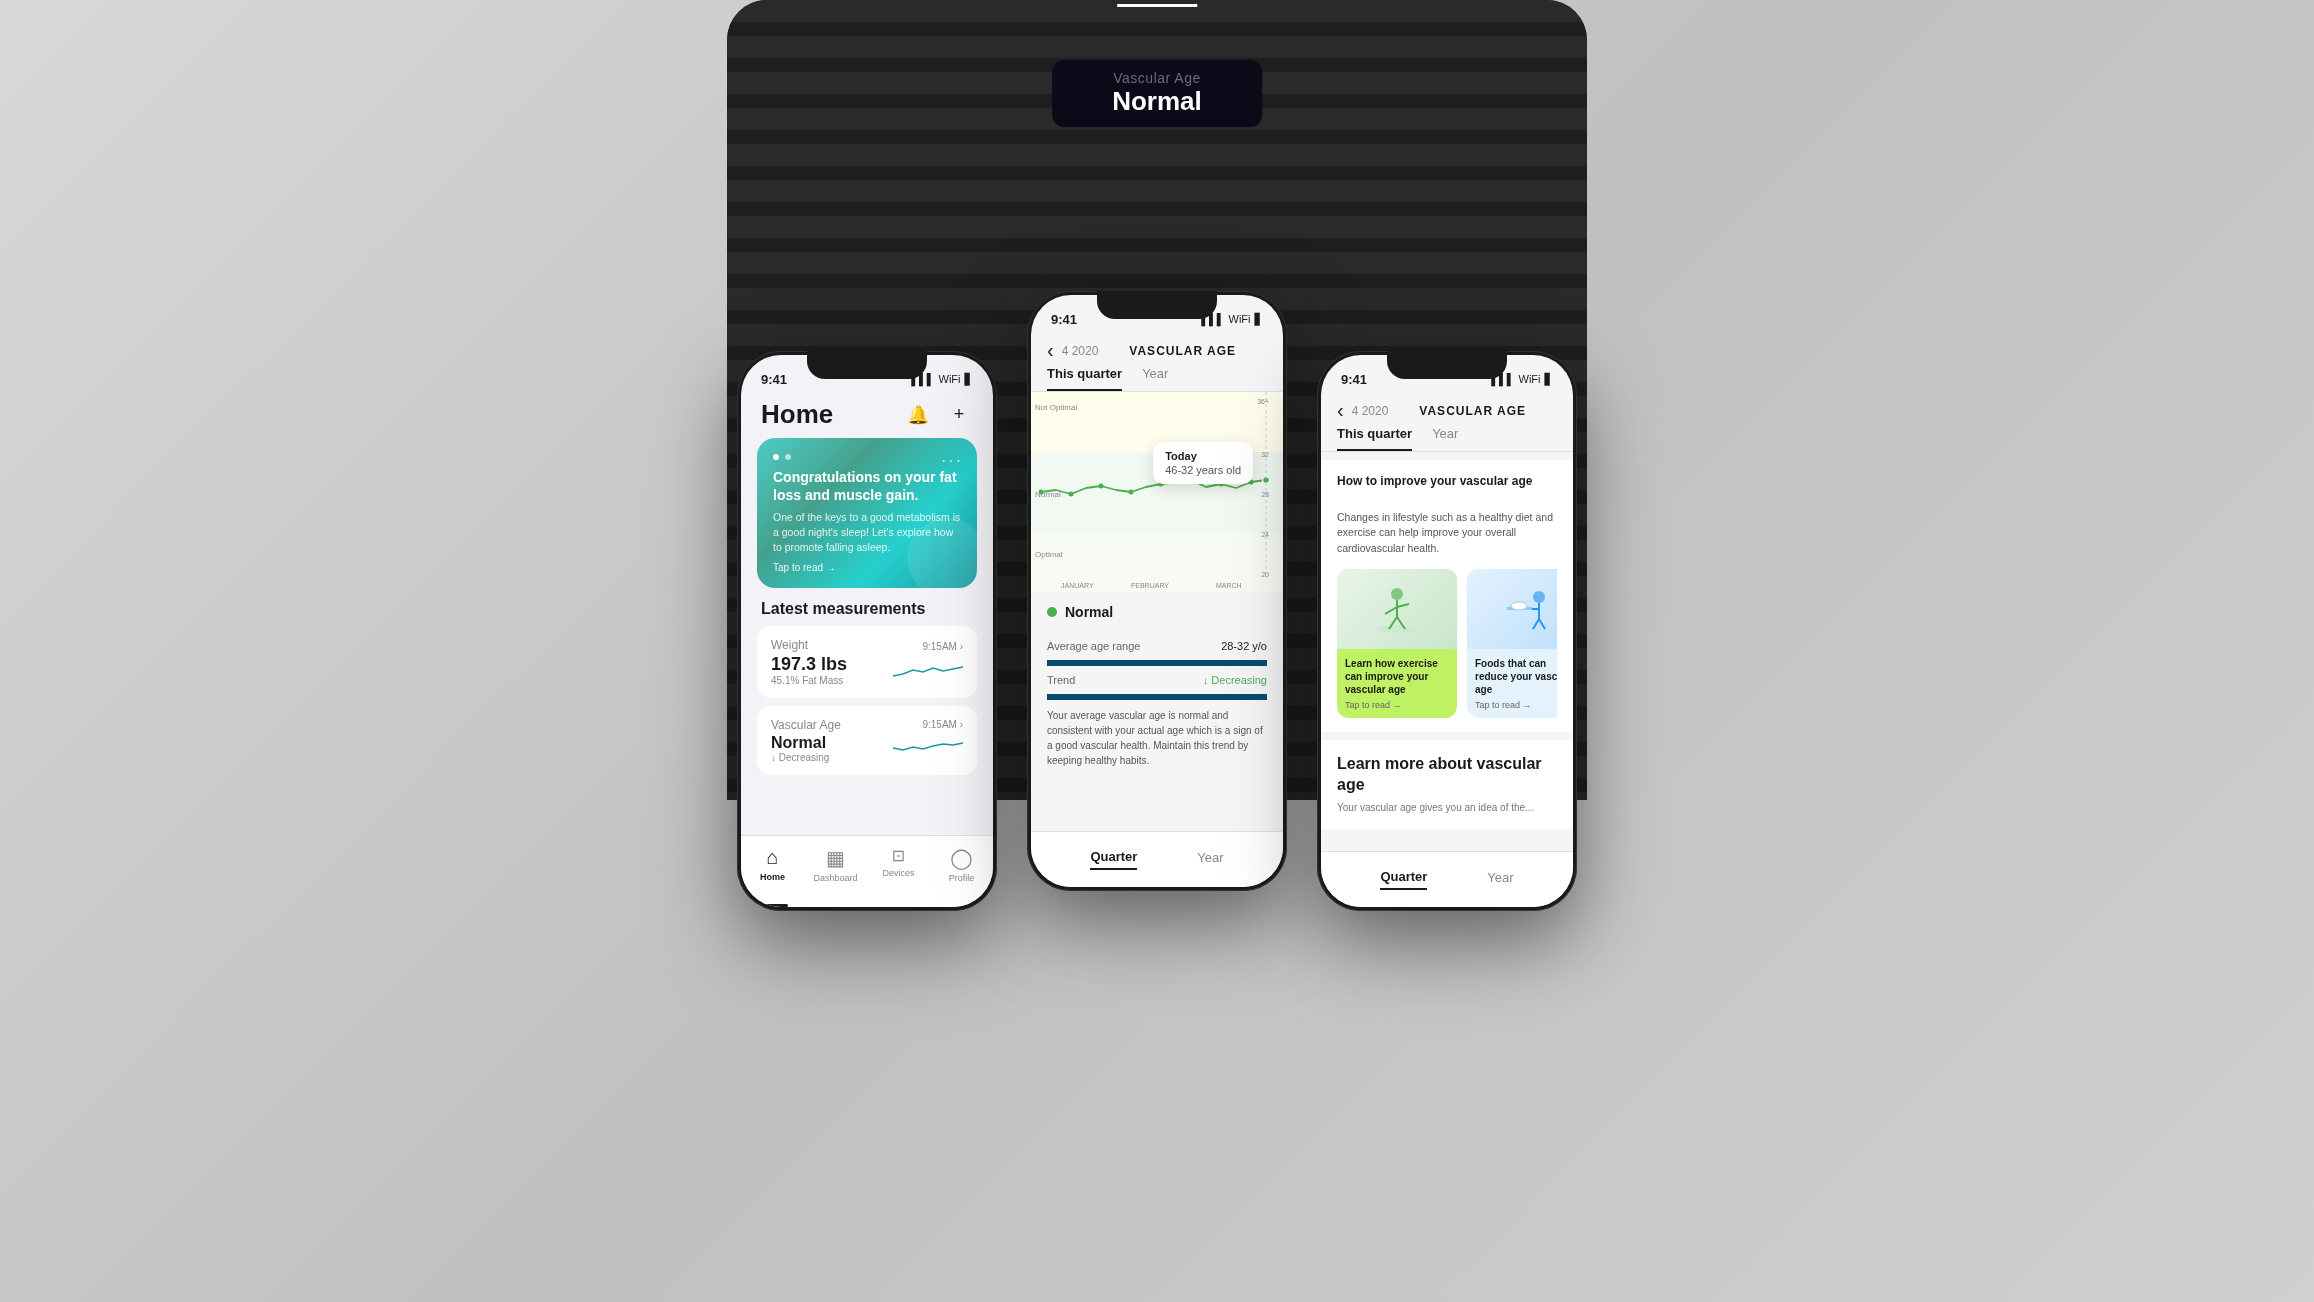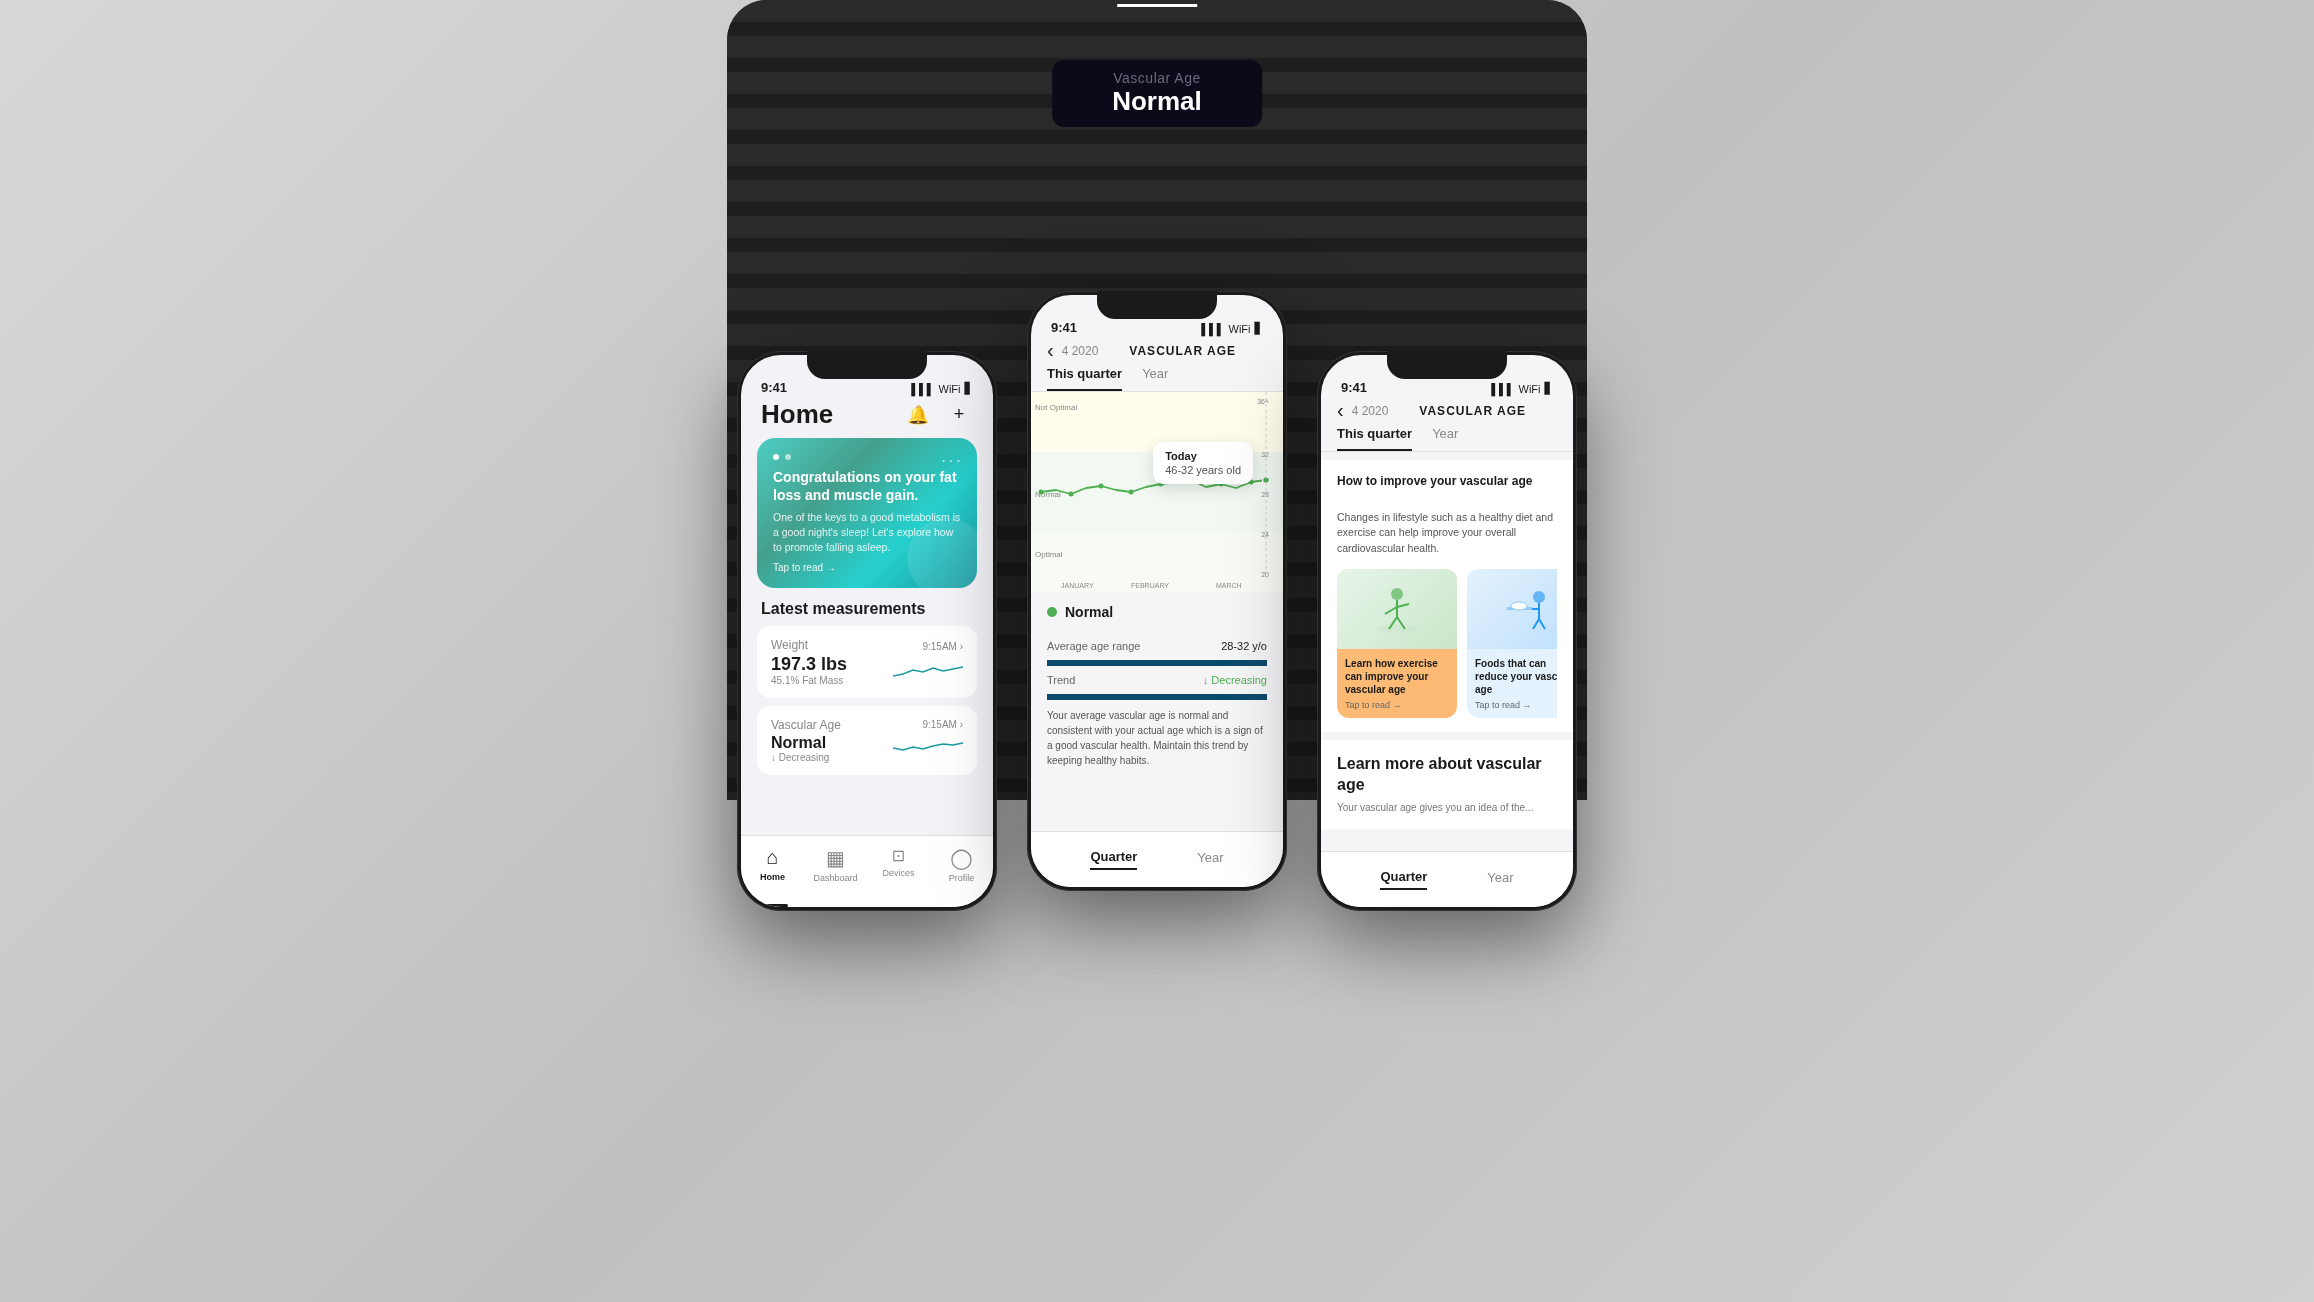--- a/index.html
+++ b/index.html
@@ -57,21 +57,21 @@
       width: 120px;
       height: 28px;
       background: #1a1a1a;
       border-radius: 0 0 18px 18px;
       z-index: 100;
     }
 
     .phone-status-bar {
       display: flex;
       justify-content: space-between;
-      align-items: flex-end;
+      align-items: center;
       padding: 8px 20px 0;
       height: 40px;
       position: relative;
       z-index: 99;
     }
 
     .status-time {
       font-size: 13px;
       font-weight: 600;
       color: #1a1a1a;
@@ -476,21 +476,21 @@
     }
 
     .article-cards {
       display: flex;
       gap: 10px;
       overflow: hidden;
     }
 
     .article-card {
       flex: 0 0 120px;
-      background: #fdba74;
+      background: #bef264;
       border-radius: 12px;
       overflow: hidden;
     }
 
     .article-thumb {
       height: 80px;
       background: linear-gradient(135deg, #e8f5e9, #c8e6c9);
       display: flex;
       align-items: center;
       justify-content: center;

